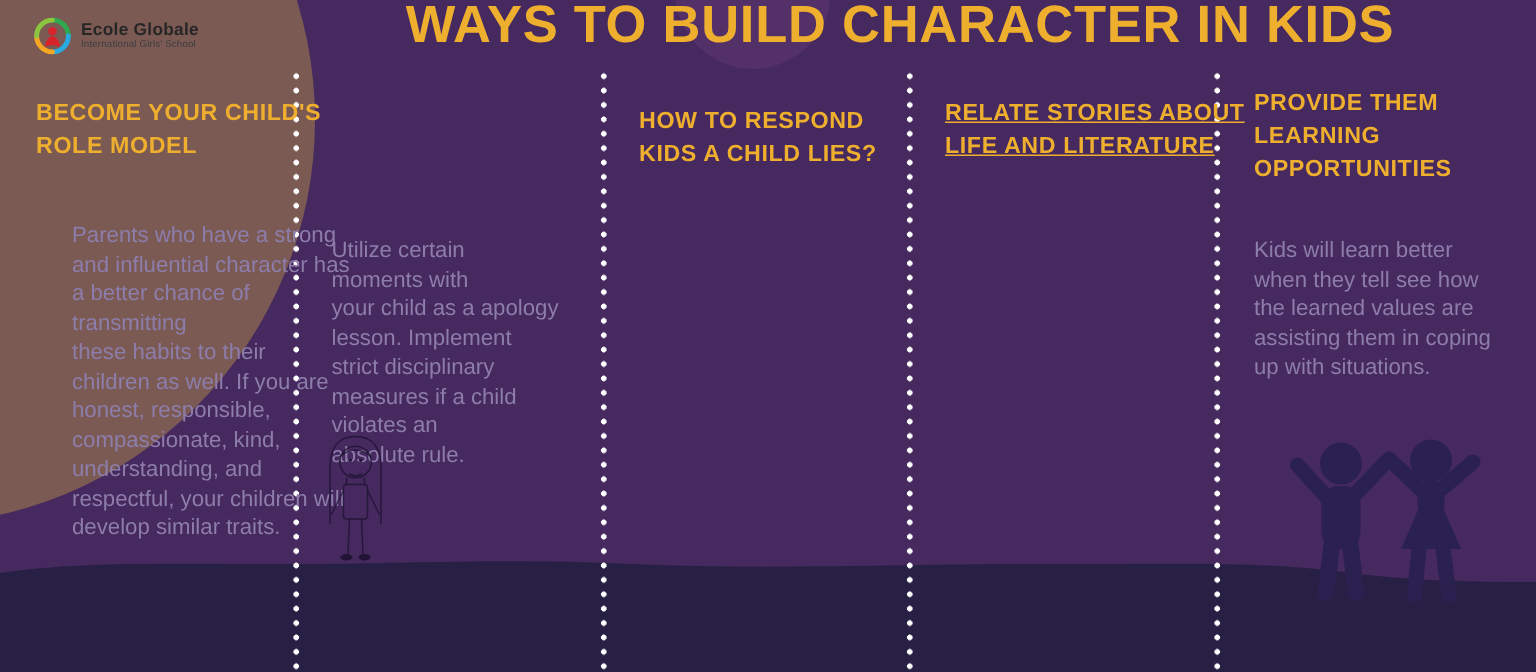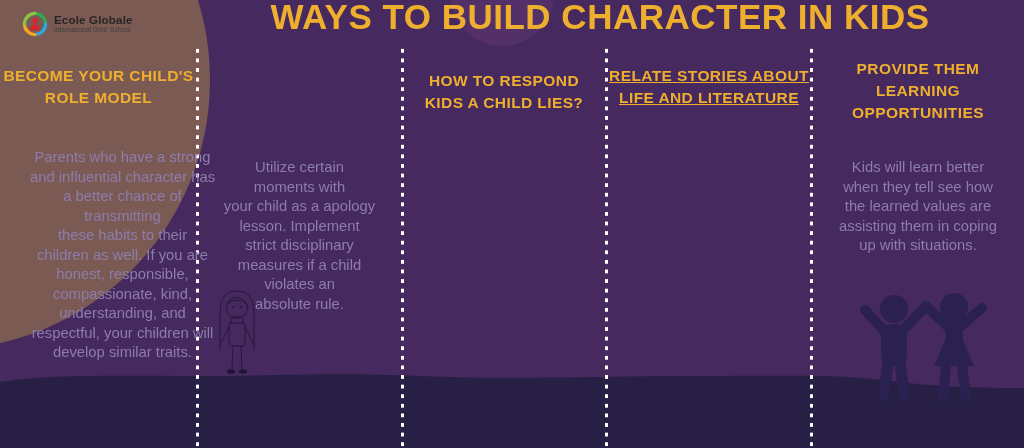--- a/index.html
+++ b/index.html
@@ -21,21 +21,21 @@
   
   .logo{position:absolute;left:22px;top:11px;display:flex;align-items:center;gap:6px;}
   .logo-icon{width:26px;height:26px;flex:0 0 auto;}
   .logo-text-name{font-size:11.5px;font-weight:bold;color:#262626;letter-spacing:0.2px;line-height:12px;}
   .logo-text-sub{font-size:6.5px;color:#3d3d3d;line-height:8px;letter-spacing:0.1px;}
   .main-title{
     position:absolute;left:178px;right:2px;top:-3px;text-align:center;
     font-size:35px;font-weight:bold;color:#EFAF2E;letter-spacing:0.5px;white-space:nowrap;
   }
   
-  .col{position:absolute;text-align:center;}
+  .col{position:absolute;padding-left:24px;}
   .col-heading{
     font-size:15.5px;font-weight:bold;color:#EFAF2E;line-height:22px;
     letter-spacing:0.4px;white-space:pre-line;
   }
   .col-body{
     font-size:14.8px;color:#8D7DAB;line-height:19.5px;white-space:pre-line;
   }
   .c1{left:0;width:197px;}
   .c2{left:197px;width:205px;}
   .c3{left:402px;width:204px;}

